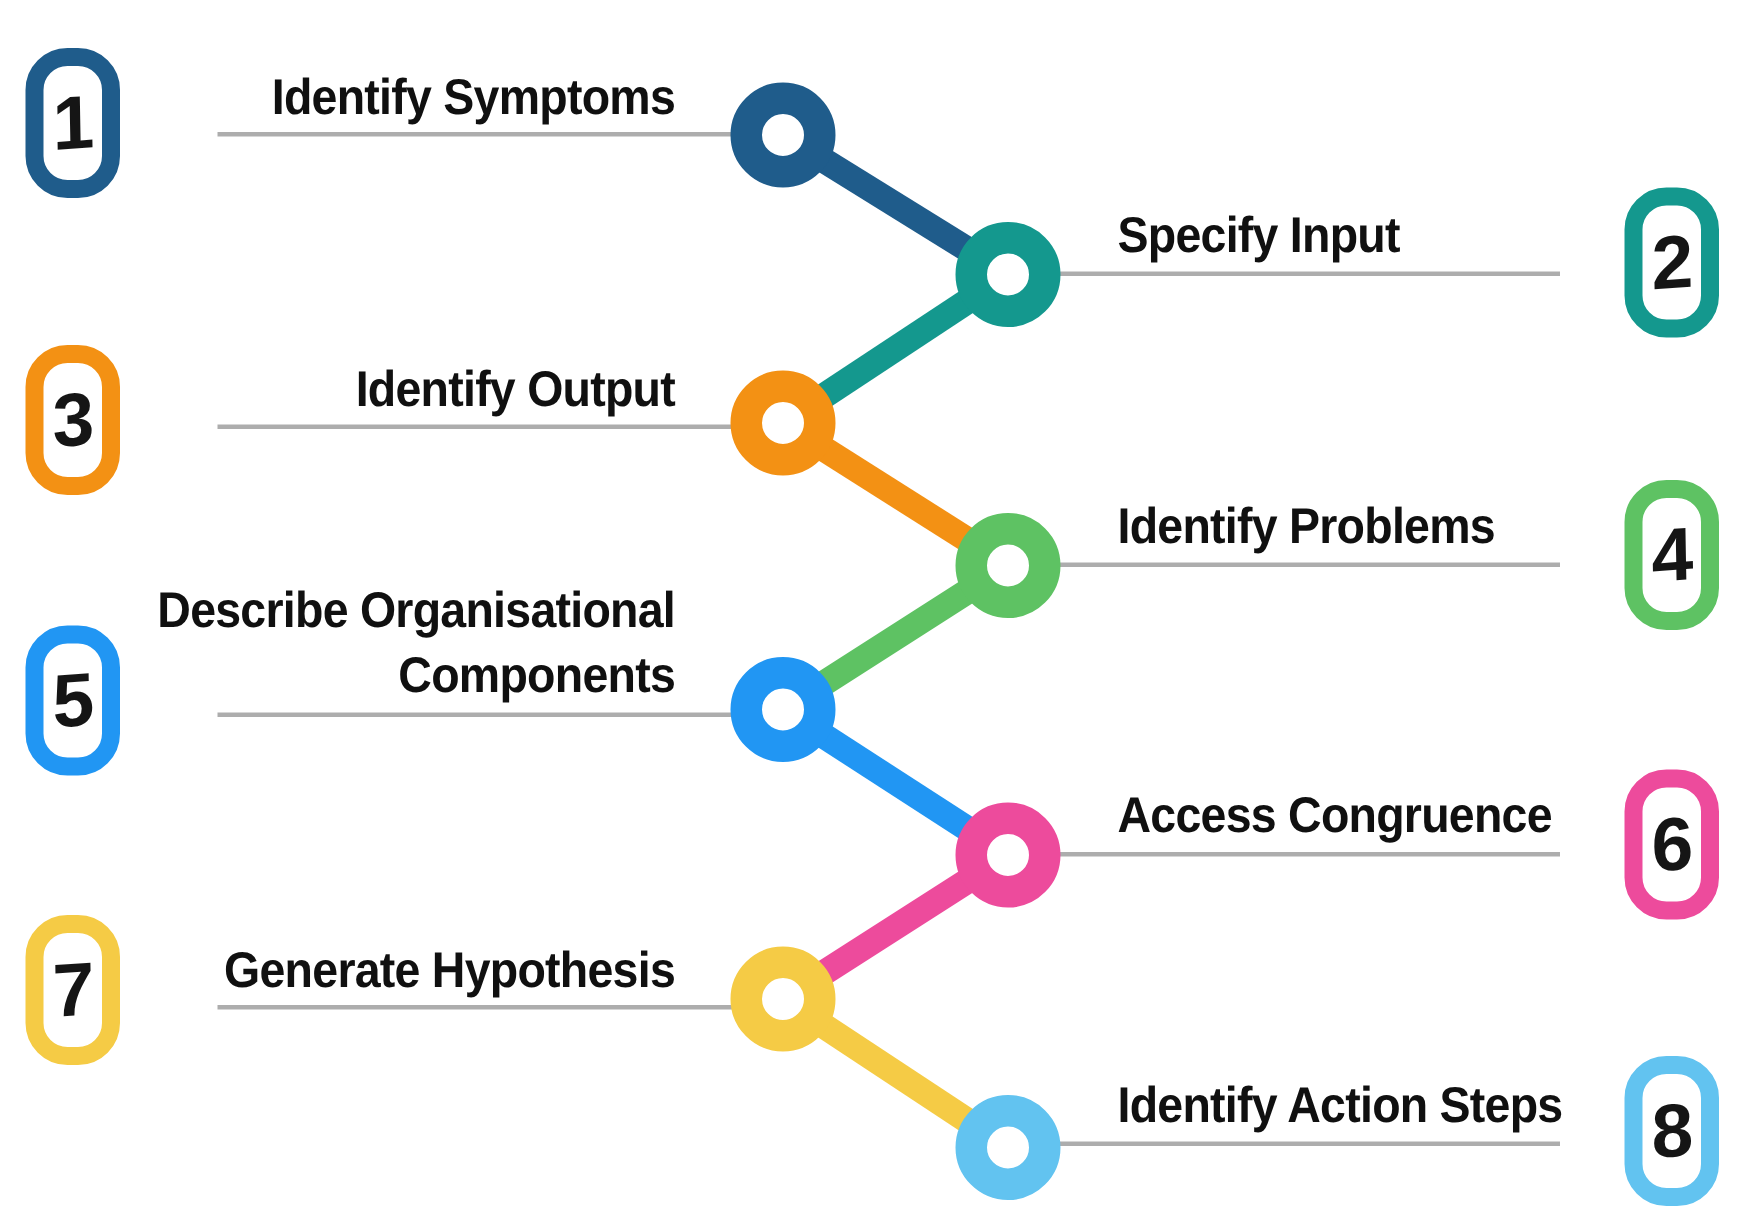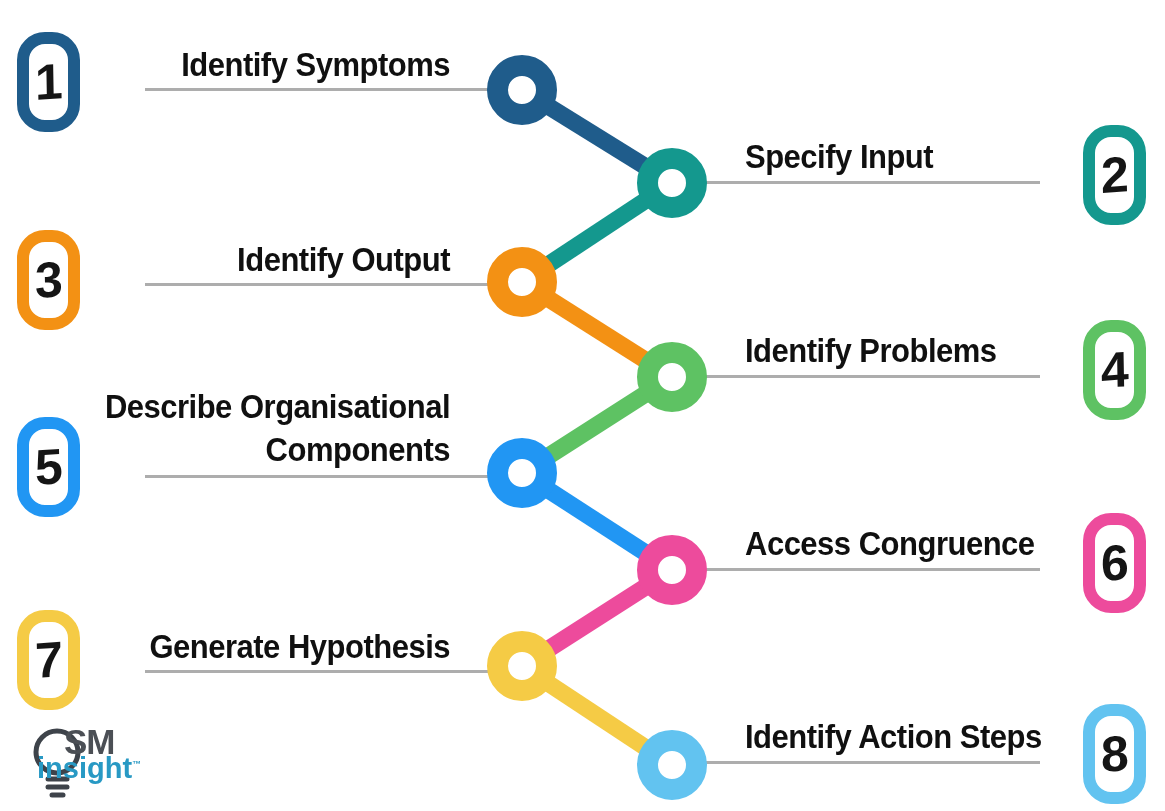--- a/index.html
+++ b/index.html
@@ -101,24 +101,14 @@
   <div class="step-label label-left" style="left:90px;top:240px">Identify Output</div>
   <div class="step-label label-right" style="left:745px;top:331px">Identify Problems</div>
   <div class="step-label label-left" style="left:90px;top:389px">
     <div>Describe Organisational</div>
     <div>Components</div>
   </div>
   <div class="step-label label-right" style="left:745px;top:524px">Access Congruence</div>
   <div class="step-label label-left" style="left:90px;top:627px">Generate Hypothesis</div>
   <div class="step-label label-right" style="left:745px;top:717px">Identify Action Steps</div>
 
-  <div id="logo">
-    <svg id="logo-bulb" width="60" height="85" viewBox="0 0 60 85">
-      <circle cx="31" cy="28" r="21" fill="none" stroke="#3e434a" stroke-width="5"></circle>
-      <line x1="22" y1="55" x2="41" y2="55" stroke="#3e434a" stroke-width="5" stroke-linecap="round"></line>
-      <line x1="22" y1="63" x2="41" y2="63" stroke="#3e434a" stroke-width="5" stroke-linecap="round"></line>
-      <line x1="26" y1="71" x2="37" y2="71" stroke="#3e434a" stroke-width="5" stroke-linecap="round"></line>
-    </svg>
-    <div id="logo-sm">SM</div>
-    <div id="logo-insight"><span>insight</span><sup id="logo-tm">™</sup></div>
-  </div>
 
 </div>
 
 </body></html>

